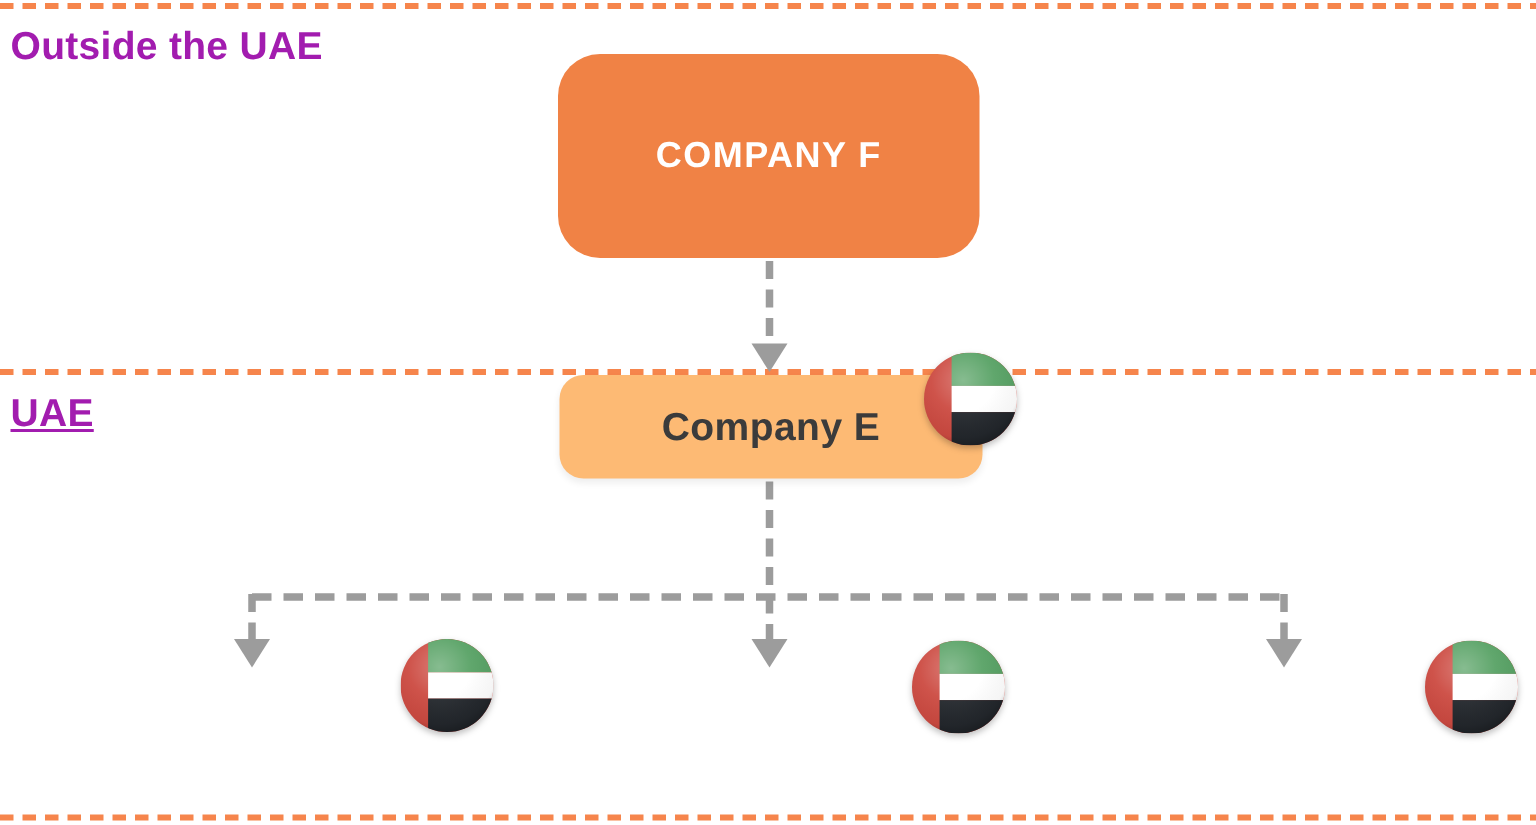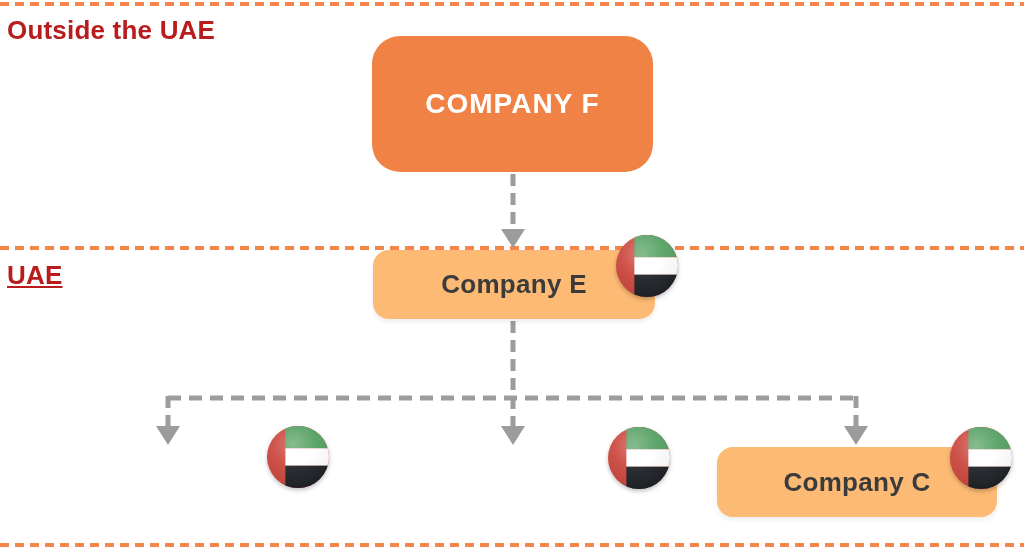--- a/index.html
+++ b/index.html
@@ -12,40 +12,40 @@
   }
   
   #lines{position:absolute;left:0;top:0;z-index:1;}
   
   .region-label{
     position:absolute;
     z-index:2;
     font-weight:bold;
     font-size:26px;
     letter-spacing:0.2px;
-    color:#b91c1c;
+    color:#a21caf;
   }
   #label-outside{left:7px;top:15px;}
   #label-uae{left:7px;top:260px;text-decoration:underline;}
   
   .node{
     position:absolute;
     z-index:2;
     display:flex;
     align-items:center;
     justify-content:center;
     box-sizing:border-box;
   }
   .node-parent{
     left:372px;top:36px;width:281px;height:136px;
     background:#F08245;
     border-radius:28px;
     color:#ffffff;
     font-weight:bold;
-    font-size:28px;
+    font-size:24px;
     letter-spacing:1px;
   }
   .node-gray{
     background:#fdba74;
     border-radius:16px;
     color:#3B3B3B;
     font-weight:bold;
     font-size:26px;
     letter-spacing:0.3px;
     box-shadow:0 3px 5px rgba(0,0,0,0.07);
@@ -121,23 +121,20 @@
   <div class="node node-parent">
     <span>COMPANY F</span>
   </div>
 
   <div id="node-e" class="node node-gray">
     <span>Company E</span>
   </div>
 
 
 
-  <div id="node-c" class="node node-gray">
-    <span>Company C</span>
-  </div>
 
   <span id="flag-e" class="flag">
     <svg width="62" height="62" viewBox="0 0 64 64">
       <g clip-path="url(#flagClip)">
         <rect x="0" y="0" width="64" height="64" fill="#CC4A41"></rect>
         <rect x="19" y="0" width="45" height="23" fill="#58A265"></rect>
         <rect x="19" y="23" width="45" height="18" fill="#FFFFFF"></rect>
         <rect x="19" y="41" width="45" height="23" fill="#23272C"></rect>
         <circle cx="32" cy="32" r="32" fill="url(#flagGloss)"></circle>
       </g>

